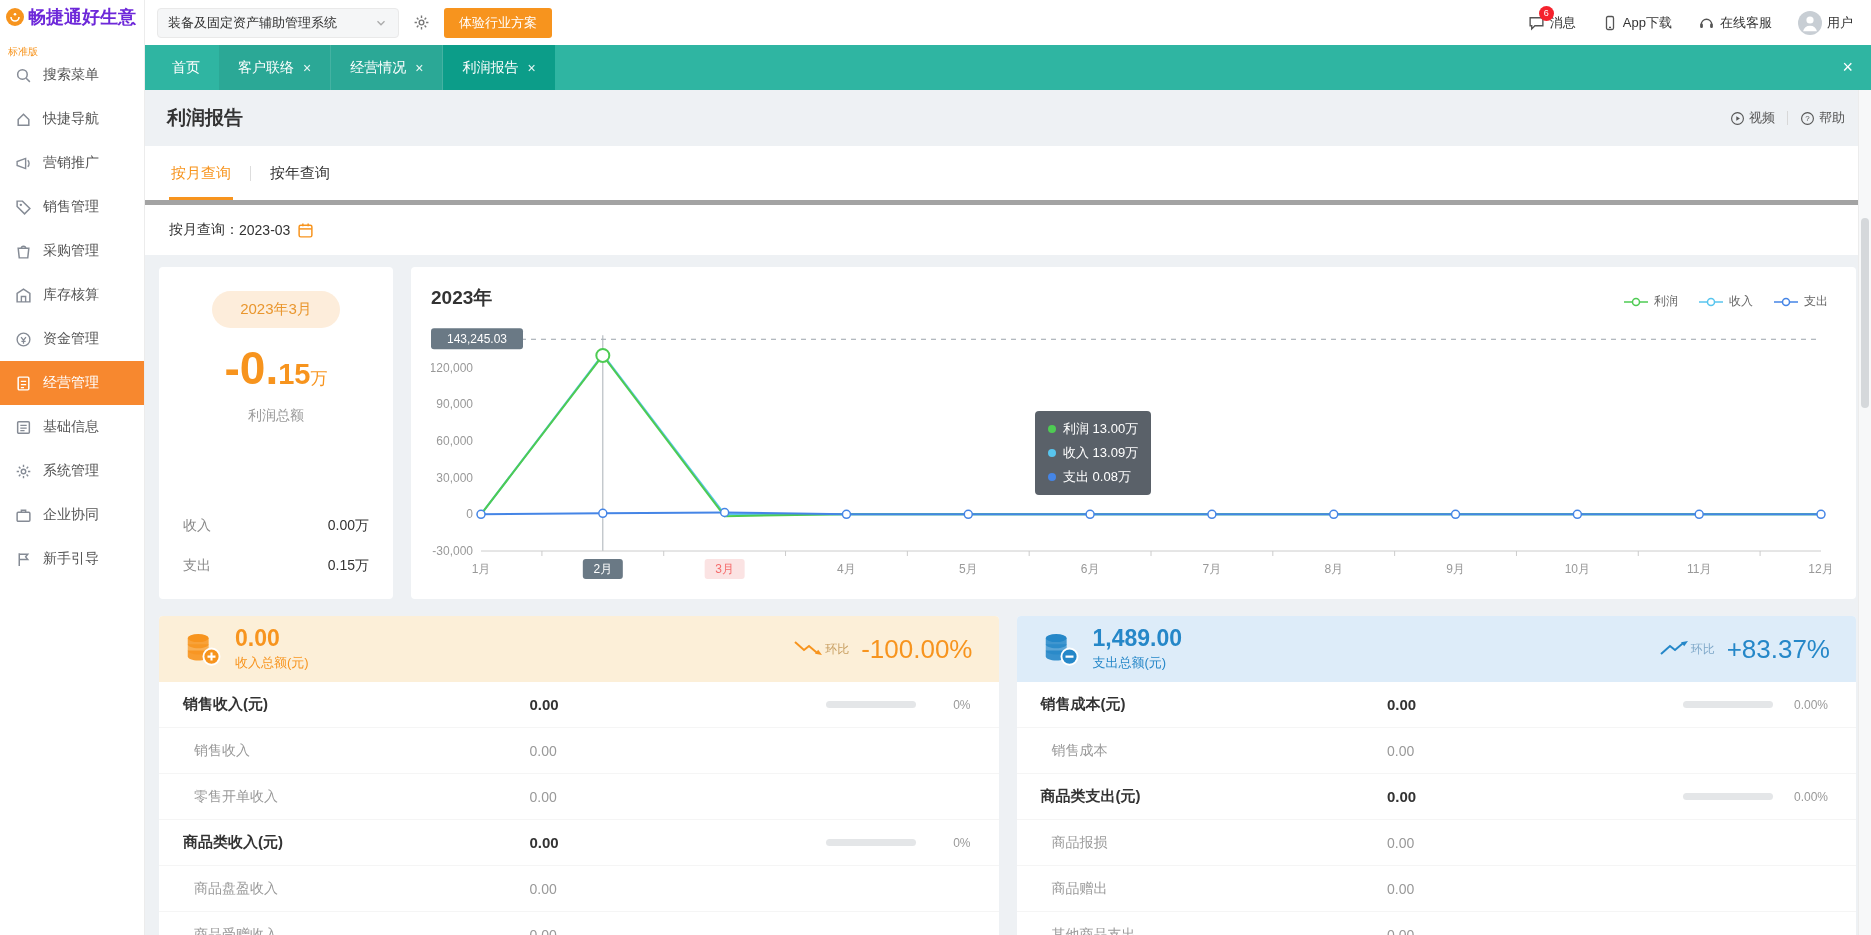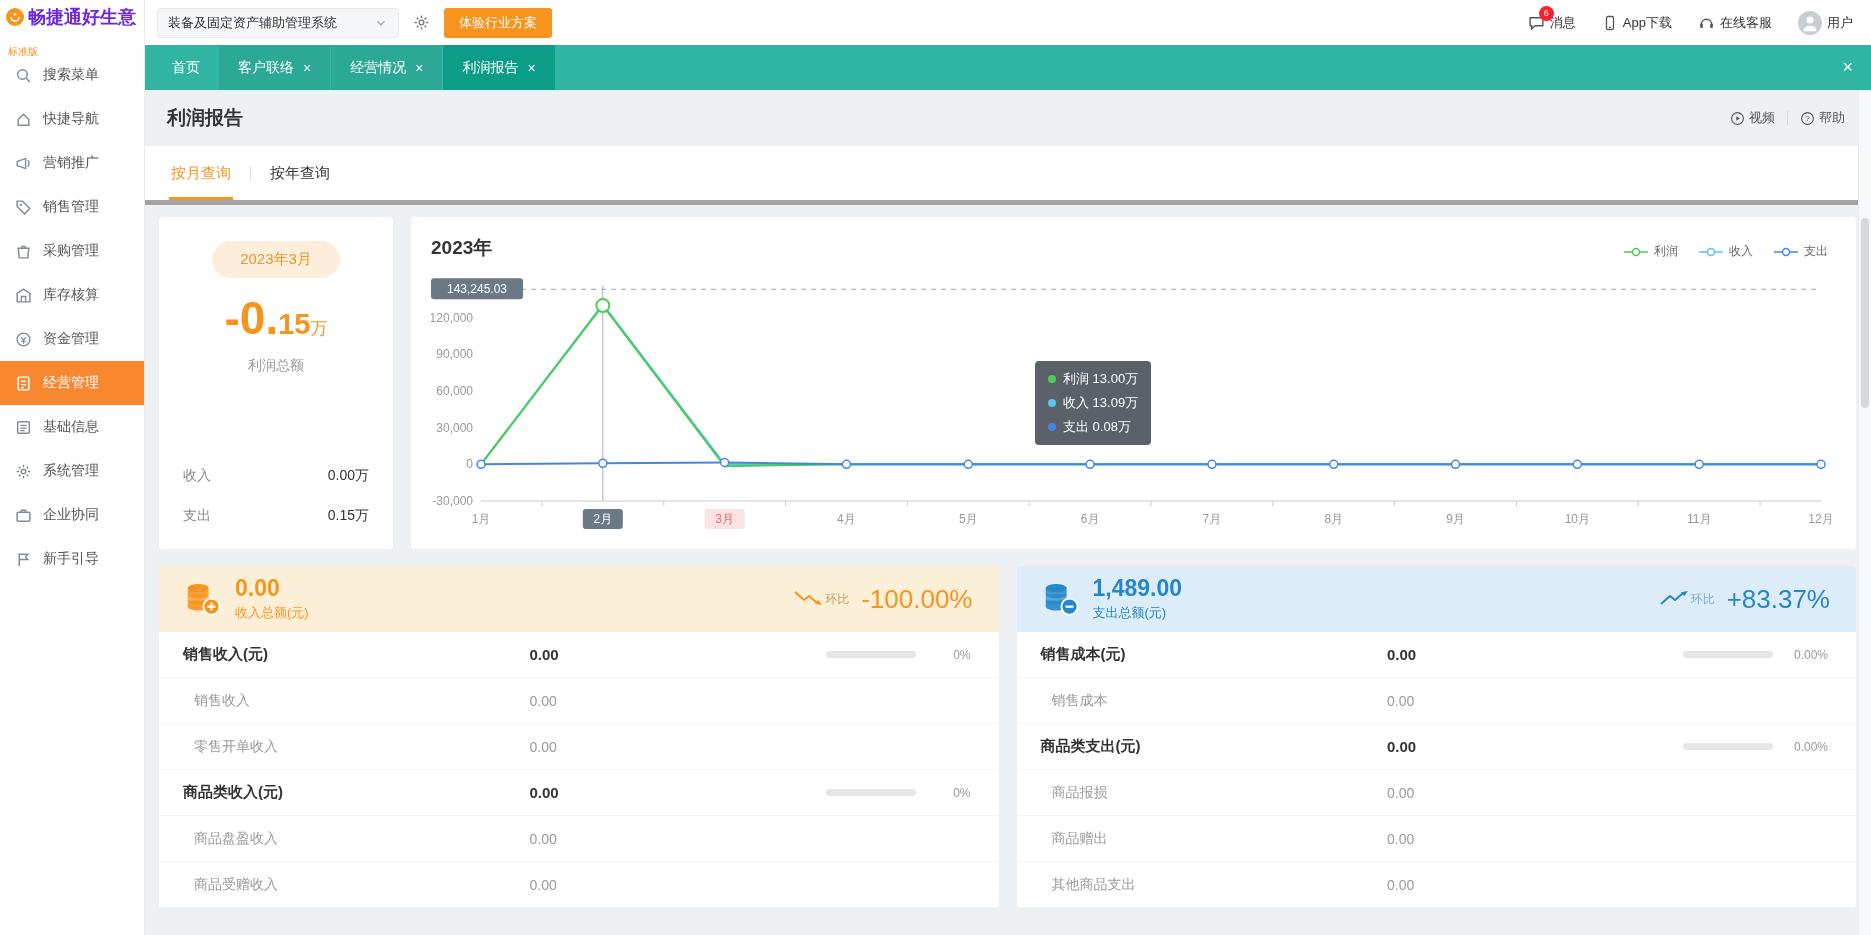--- a/index.html
+++ b/index.html
@@ -337,20 +337,32 @@
           </span>
         </div>
       </div>
 
       <div class="white-strip">
         <div class="query-tabs">
             <div class="q-tab active">按月查询</div>
             <span class="q-sep"></span>
             <div class="q-tab">按年查询</div>
           </div>
+        <div class="filter-row">
+          <span>按月查询：</span>
+          <span class="filter-value">2023-03</span>
+          <span style="display:inline-flex">
+            <svg width="17" height="17" viewBox="0 0 16 16">
+                <rect x="2" y="3" width="12" height="11" rx="1.5" fill="none" stroke="#f7941e" stroke-width="1.4"></rect>
+                <line x1="2" y1="6.5" x2="14" y2="6.5" stroke="#f7941e" stroke-width="1.4"></line>
+                <line x1="5.5" y1="1.5" x2="5.5" y2="4" stroke="#f7941e" stroke-width="1.4"></line>
+                <line x1="10.5" y1="1.5" x2="10.5" y2="4" stroke="#f7941e" stroke-width="1.4"></line>
+              </svg>
+          </span>
+        </div>
       </div>
 
       <div class="row row1">
         <div class="card summary-card">
           <div class="period-pill">2023年3月</div>
           <div class="big-amount"><span class="a-main">-0.</span><span class="a-frac">15</span><span class="a-unit">万</span></div>
           <div class="amount-label">利润总额</div>
           <div class="sum-rows">
               <div class="sum-row">
                 <span class="sl">收入</span>

